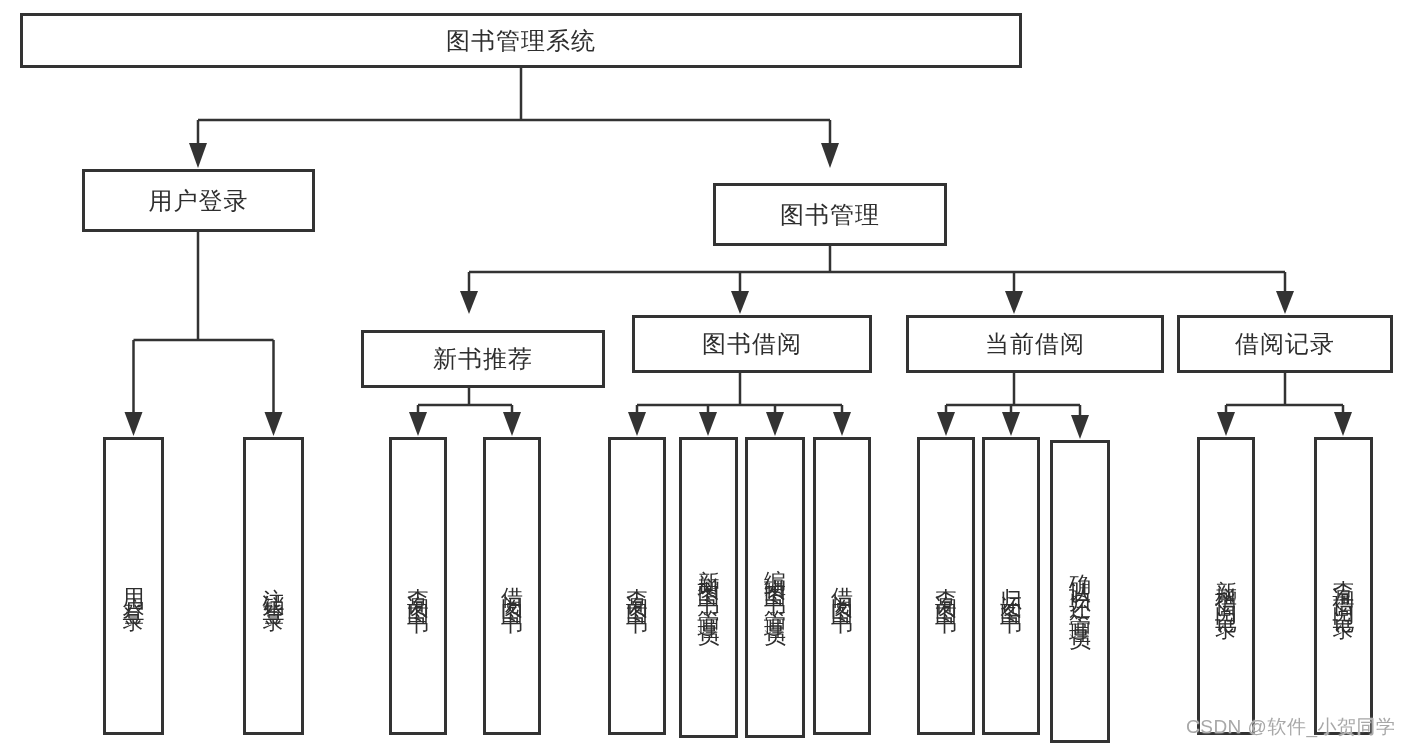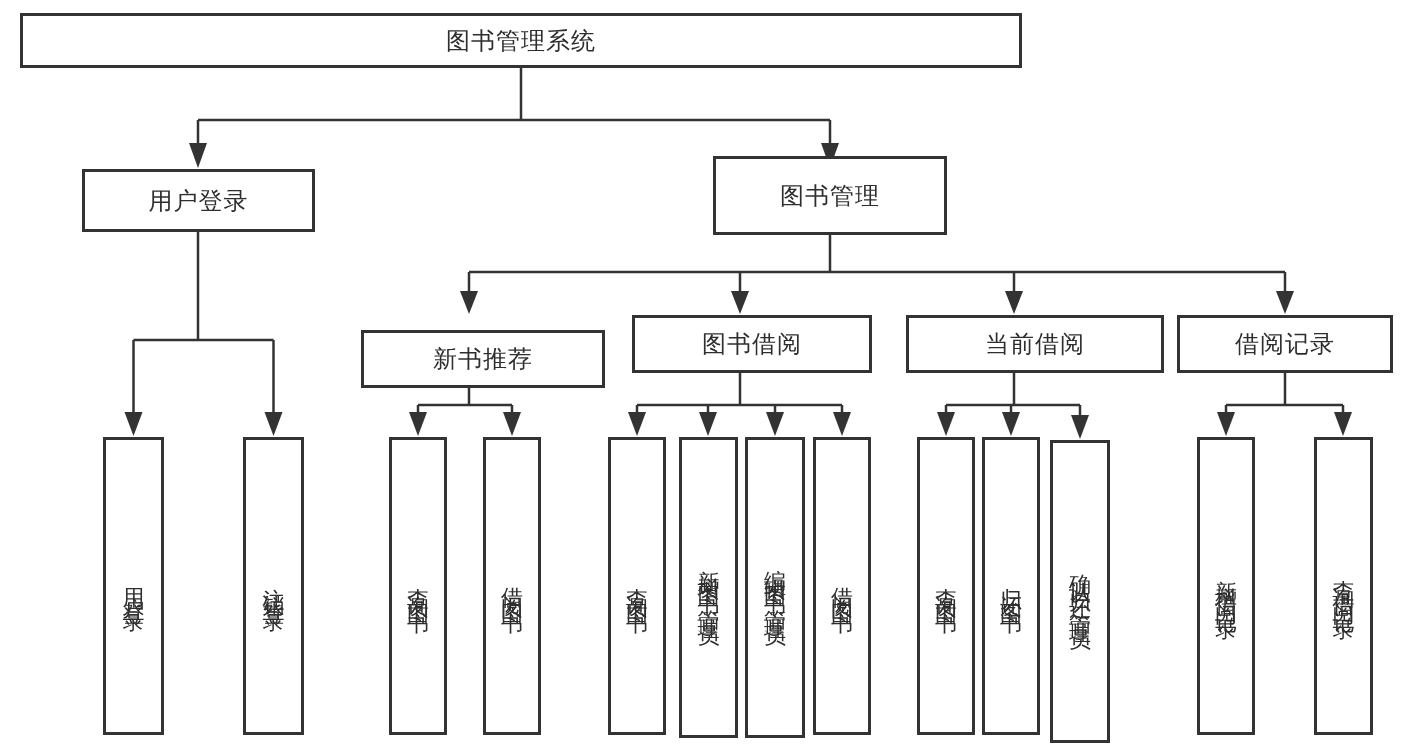--- a/index.html
+++ b/index.html
@@ -114,21 +114,21 @@
     </g>
   </svg>
 
   <div class="node h" style="left:20px;top:13px;width:1002px;height:55px">
     <span>图书管理系统</span>
   </div>
 
   <div class="node h" style="left:82px;top:169px;width:233px;height:63px">
     <span>用户登录</span>
   </div>
-  <div class="node h" style="left:713px;top:156px;width:234px;height:79px">
+  <div class="node h" style="left:713px;top:183px;width:234px;height:63px">
     <span>图书管理</span>
   </div>
 
   <div class="node h" style="left:361px;top:330px;width:244px;height:58px">
     <span>新书推荐</span>
   </div>
   <div class="node h" style="left:632px;top:315px;width:240px;height:58px">
     <span>图书借阅</span>
   </div>
   <div class="node h" style="left:906px;top:315px;width:258px;height:58px">
@@ -175,14 +175,15 @@
     <span>确认归还（管理员）</span>
   </div>
 
   <div class="node v" style="left:1197px;top:437px;width:58px;height:298px">
     <span>新增借阅记录</span>
   </div>
   <div class="node v" style="left:1314px;top:437px;width:59px;height:298px">
     <span>查询借阅记录</span>
   </div>
 
+  <div class="watermark">CSDN @软件_小贺同学</div>
 
 </div>
 
 </body></html>

